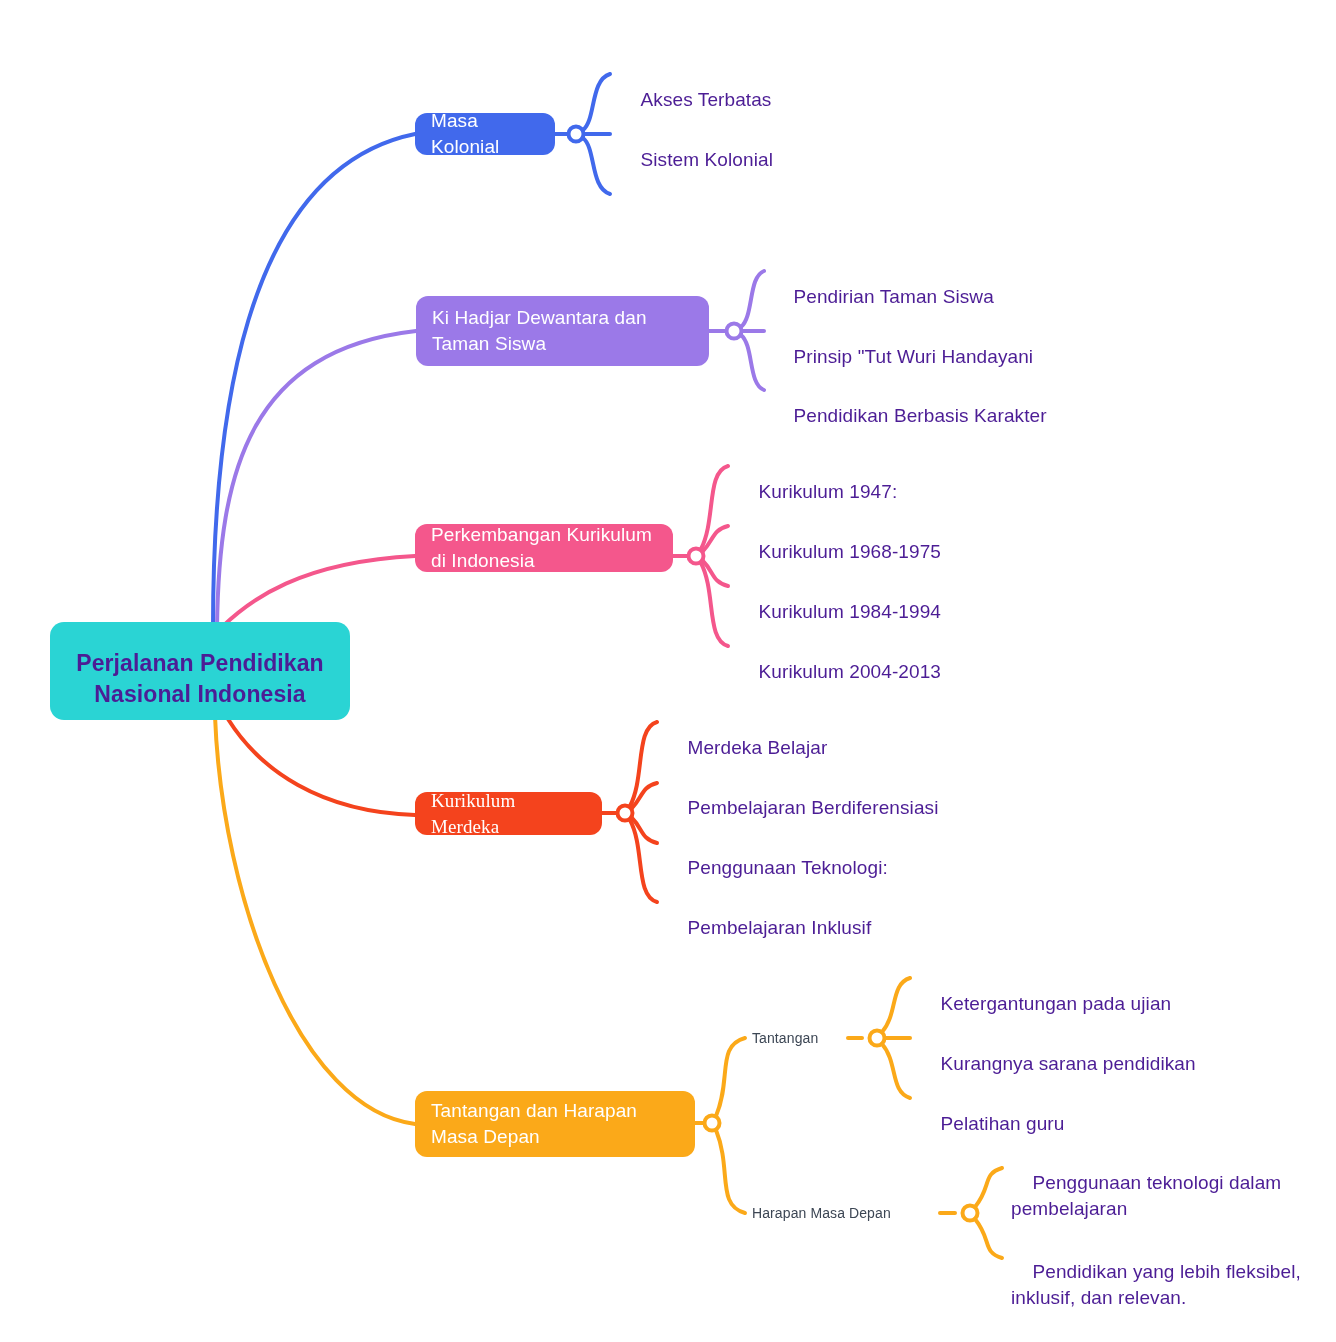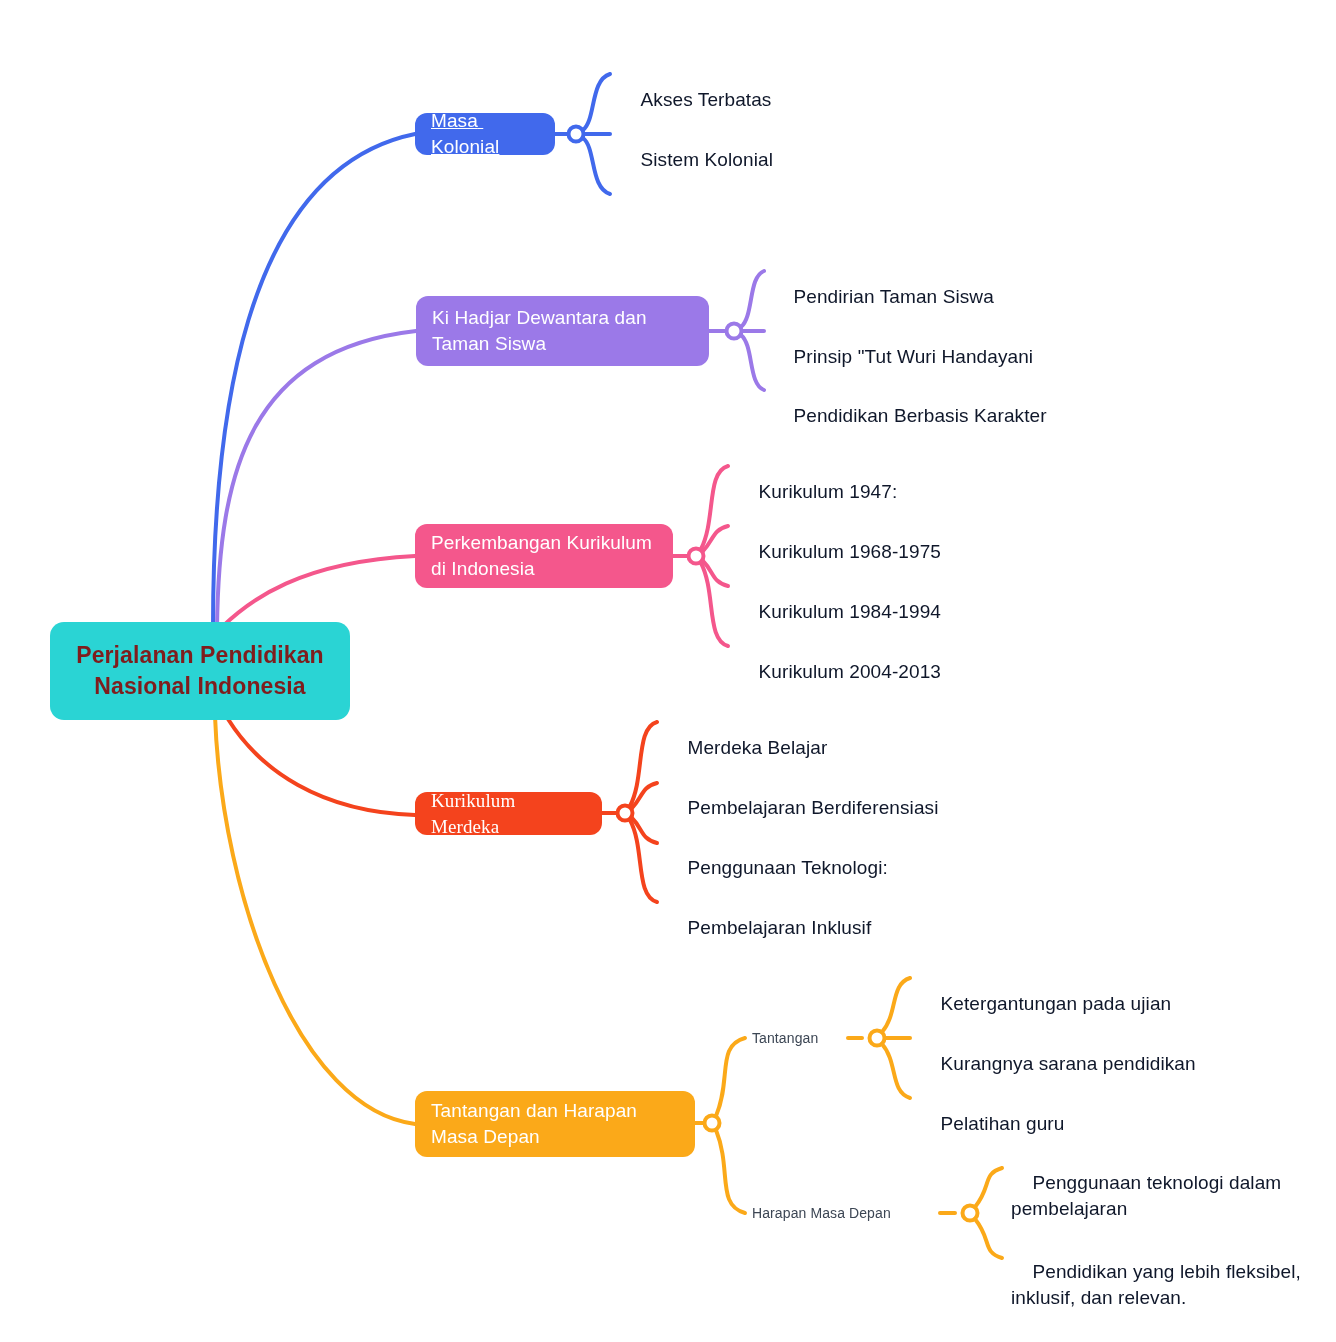--- a/index.html
+++ b/index.html
@@ -36,30 +36,31 @@
     align-items: center;
     color: #ffffff;
     font-size: 19px;
     line-height: 26px;
     letter-spacing: 0.1px;
     padding: 10px 16px;
     white-space: pre-wrap;
   }
   .node.root {
     border-radius: 14px;
-    color: #7f1d1d;
+    color: #4c1d95;
     font-size: 23px;
     line-height: 31px;
     font-weight: bold;
     justify-content: center;
     text-align: center;
+    align-items: flex-end;
   }
   .leaf {
     position: absolute;
-    color: #0f172a;
+    color: #4c1d95;
     font-size: 19px;
     line-height: 26px;
     letter-spacing: 0.1px;
     white-space: pre-wrap;
   }
   .subnode {
     position: absolute;
     color: #3c4654;
     font-size: 14px;
     line-height: 26px;
@@ -128,21 +129,21 @@
       <path stroke="#fba919" d="M975,1219 C992,1240 982,1252 1002,1258"></path>
 
     </g>
   </svg>
 
   <div class="node root" style="left:50px; top:622px; width:300px; height:98px; background:#2ad4d4;">
     <span>Perjalanan Pendidikan
 Nasional Indonesia</span>
   </div>
 
-  <div class="node" style="left:415px; top:113px; width:140px; height:42px; background:#4169ec;text-decoration:underline;">
+  <div class="node" style="left:415px; top:113px; width:140px; height:42px; background:#4169ec;">
     <span>Masa Kolonial</span>
   </div>
   <div class="leaf" style="left:619px; top:61px;">
     <span>Akses Terbatas</span>
   </div>
   <div class="leaf" style="left:619px; top:121px;">
     <span>Sistem Kolonial</span>
   </div>
 
   <div class="node" style="left:416px; top:296px; width:293px; height:70px; background:#9b79e8;">
@@ -151,21 +152,21 @@
   <div class="leaf" style="left:772px; top:258px;">
     <span>Pendirian Taman Siswa</span>
   </div>
   <div class="leaf" style="left:772px; top:318px;">
     <span>Prinsip "Tut Wuri Handayani</span>
   </div>
   <div class="leaf" style="left:772px; top:377px;">
     <span>Pendidikan Berbasis Karakter</span>
   </div>
 
-  <div class="node" style="left:415px; top:524px; width:258px; height:64px; background:#f4578c;">
+  <div class="node" style="left:415px; top:524px; width:258px; height:48px; background:#f4578c;">
     <span>Perkembangan Kurikulum di Indonesia</span>
   </div>
   <div class="leaf" style="left:737px; top:453px;">
     <span>Kurikulum 1947:</span>
   </div>
   <div class="leaf" style="left:737px; top:513px;">
     <span>Kurikulum 1968-1975</span>
   </div>
   <div class="leaf" style="left:737px; top:573px;">
     <span>Kurikulum 1984-1994</span>

